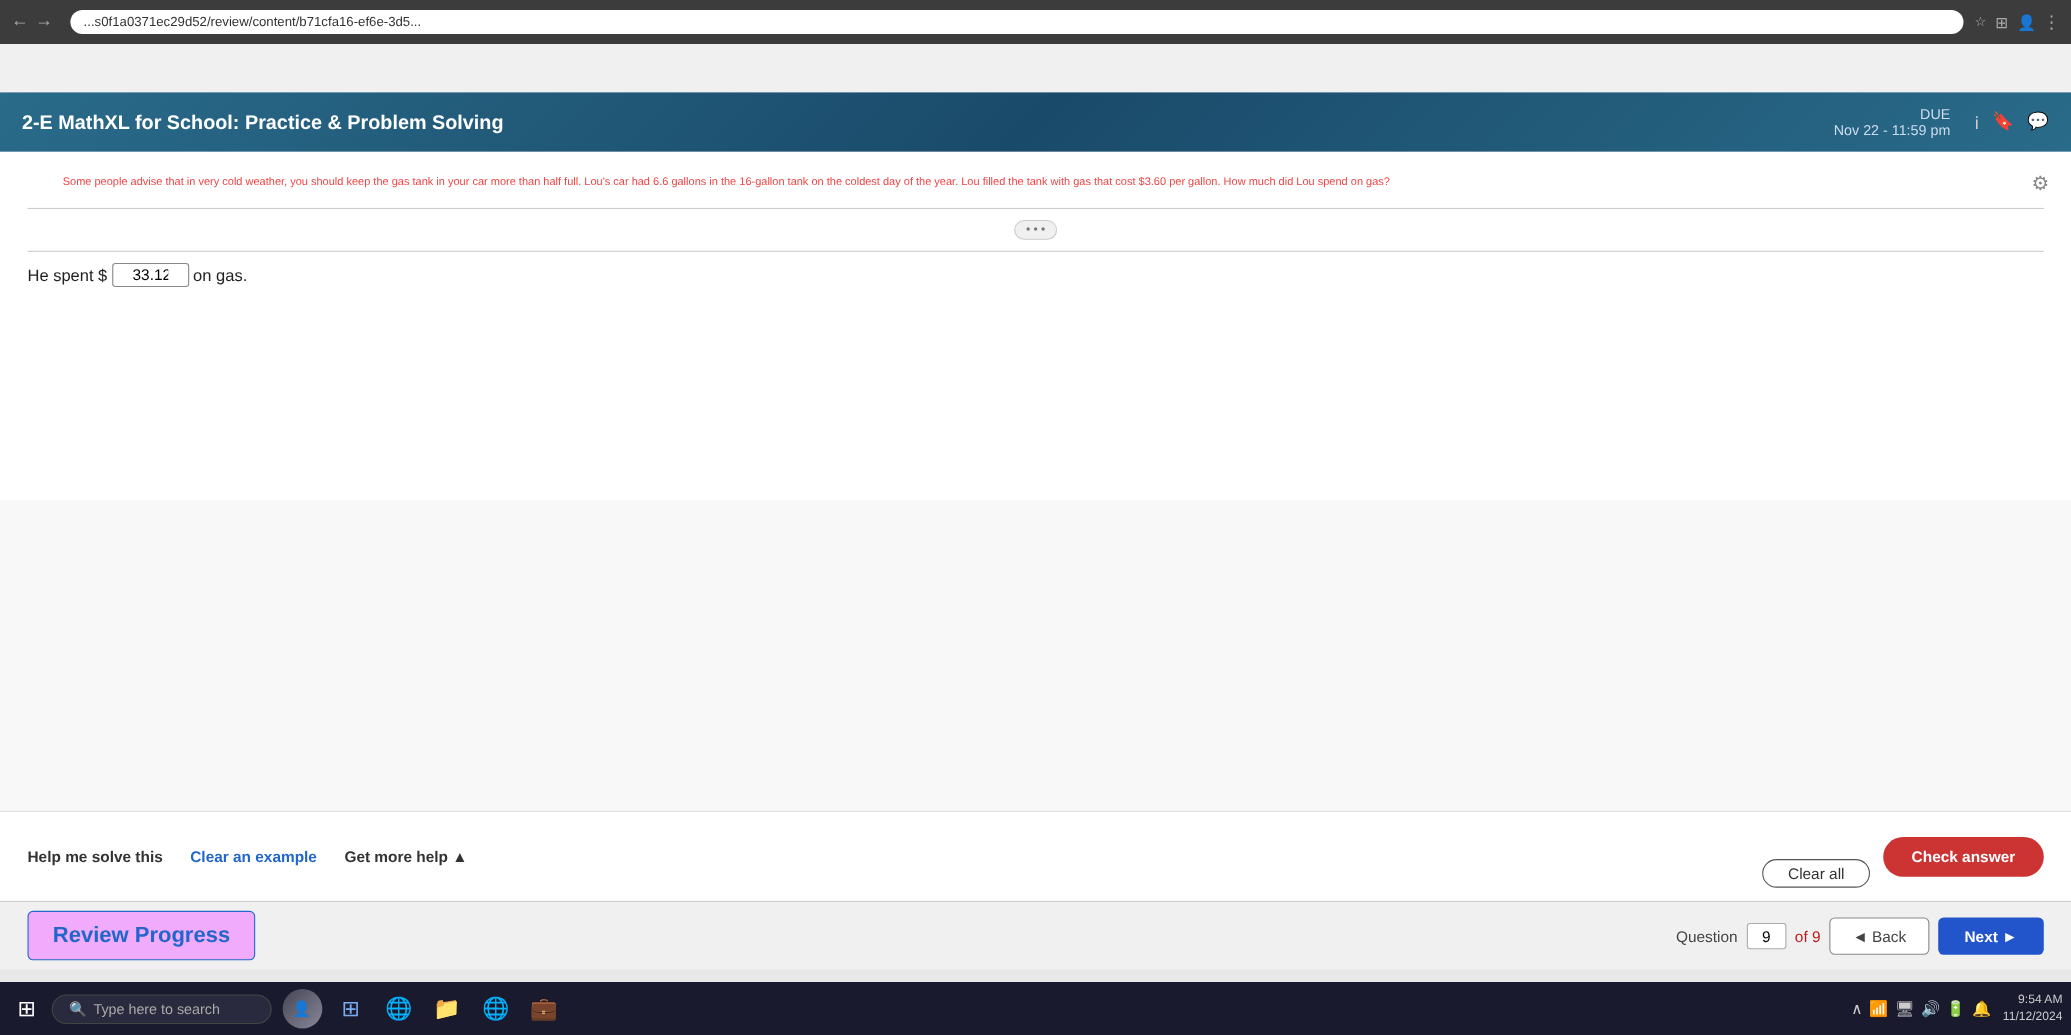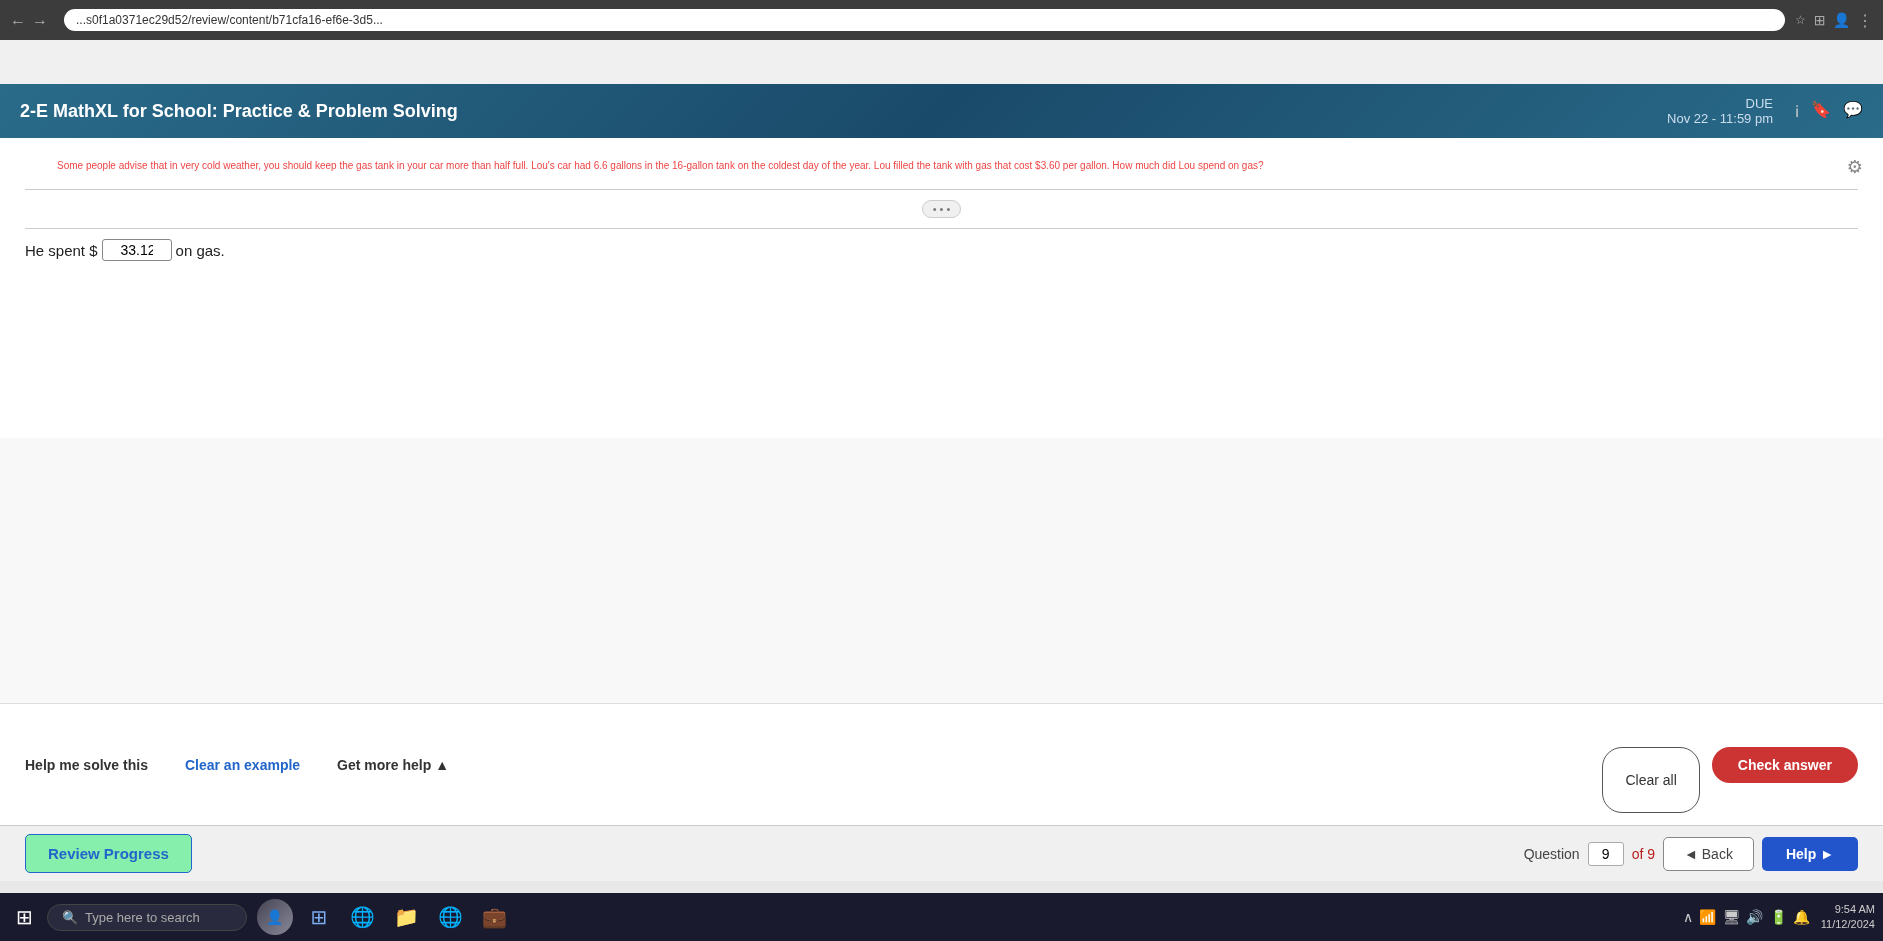--- a/index.html
+++ b/index.html
@@ -148,21 +148,21 @@
       background: #fff;
       border-top: 1px solid #ddd;
       padding: 12px 25px;
       display: flex;
       align-items: center;
       justify-content: space-between;
     }
 
     .help-links {
       display: flex;
-      gap: 37px;
+      gap: 25px;
       align-items: center;
     }
 
     .help-link {
       color: #333;
       font-size: 14px;
       font-weight: 600;
       cursor: pointer;
       text-decoration: none;
     }
@@ -184,21 +184,21 @@
     .action-btns {
       display: flex;
       gap: 12px;
       align-items: center;
     }
 
     .btn-clear {
       border: 1.5px solid #555;
       background: #fff;
       border-radius: 20px;
-      padding: 24px 22px;
+      padding: 4px 22px;
       font-size: 14px;
       cursor: pointer;
       color: #333;
       font-weight: 500;
       margin-top: 31px;
     }
 
     .btn-check {
       background: #cc3333;
       color: #fff;
@@ -215,25 +215,25 @@
       background: #f0f0f0;
       border-top: 1px solid #ccc;
       padding: 8px 25px;
       display: flex;
       align-items: center;
       justify-content: space-between;
     }
 
     .review-progress-btn {
       border: 1.5px solid #2266cc;
-      background: #86efac;
+      background: #f0abfc;
       color: #2266cc;
       border-radius: 5px;
       padding: 10px 22px;
-      font-size: 15px;
+      font-size: 20px;
       font-weight: 600;
       cursor: pointer;
     }
 
     .question-nav {
       display: flex;
       align-items: center;
       gap: 8px;
     }
 
@@ -440,21 +440,21 @@
     </div>
 
     <div class="nav-bar">
       <button class="review-progress-btn">Review Progress</button>
       <div class="question-nav">
         <span class="question-label">Question</span>
         <input type="text" class="question-num-input" value="9" style="">
         <span class="of-total">of 9</span>
         <div class="nav-btns">
           <button class="btn-back">◄ Back</button>
-          <button class="btn-next">Help ►</button>
+          <button class="btn-next">Next ►</button>
         </div>
       </div>
     </div>
 
   </div>
 </div>
 
 <div class="taskbar">
   <button class="taskbar-start">⊞</button>
   <div class="taskbar-search">

